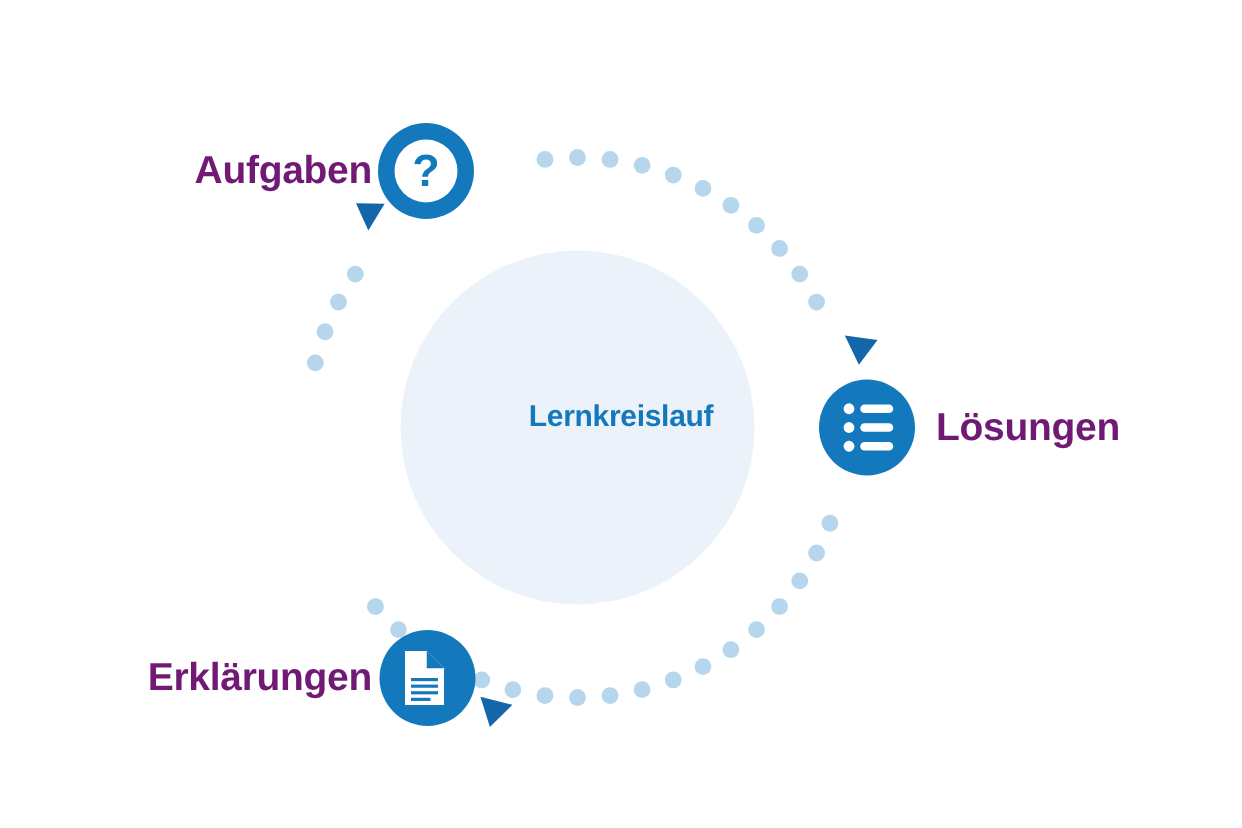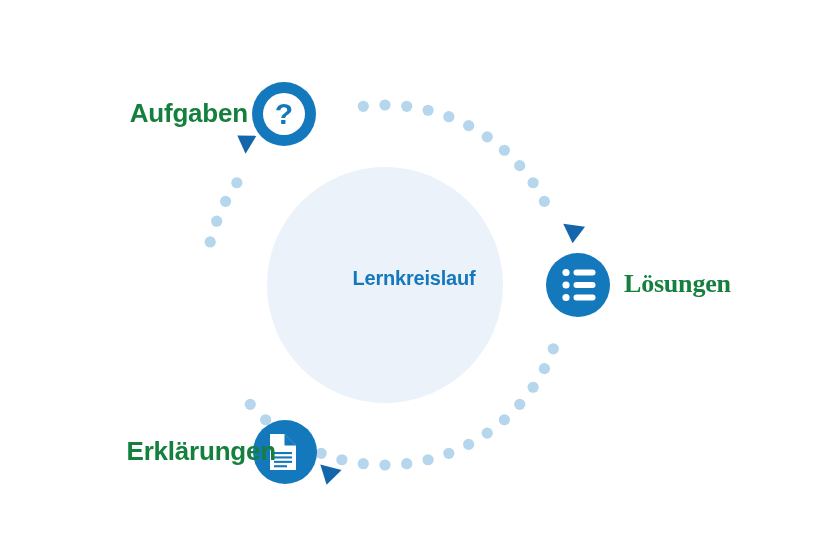--- a/index.html
+++ b/index.html
@@ -23,37 +23,36 @@
     top: 0;
     width: 828px;
     height: 552px;
   }
   .node-label {
     position: absolute;
     font-family: "Liberation Sans", sans-serif;
     font-weight: bold;
     font-size: 26px;
     letter-spacing: -0.2px;
-    color: #15803d;
+    color: #701a75;
     white-space: nowrap;
     line-height: 1;
   }
   #label-aufgaben {
     right: 580px;
     top: 100px;
     text-align: right;
   }
   #label-loesungen {
     left: 624px;
     top: 271px;
     text-align: center;
-    font-family: Liberation Serif, serif;
   }
   #label-erklaerungen {
-    right: 552px;
+    right: 580px;
     top: 438px;
     text-align: left;
   }
   #center-title {
     position: absolute;
     left: 0;
     right: 0;
     top: 268px;
     text-align: center;
     font-family: "Liberation Sans", sans-serif;

